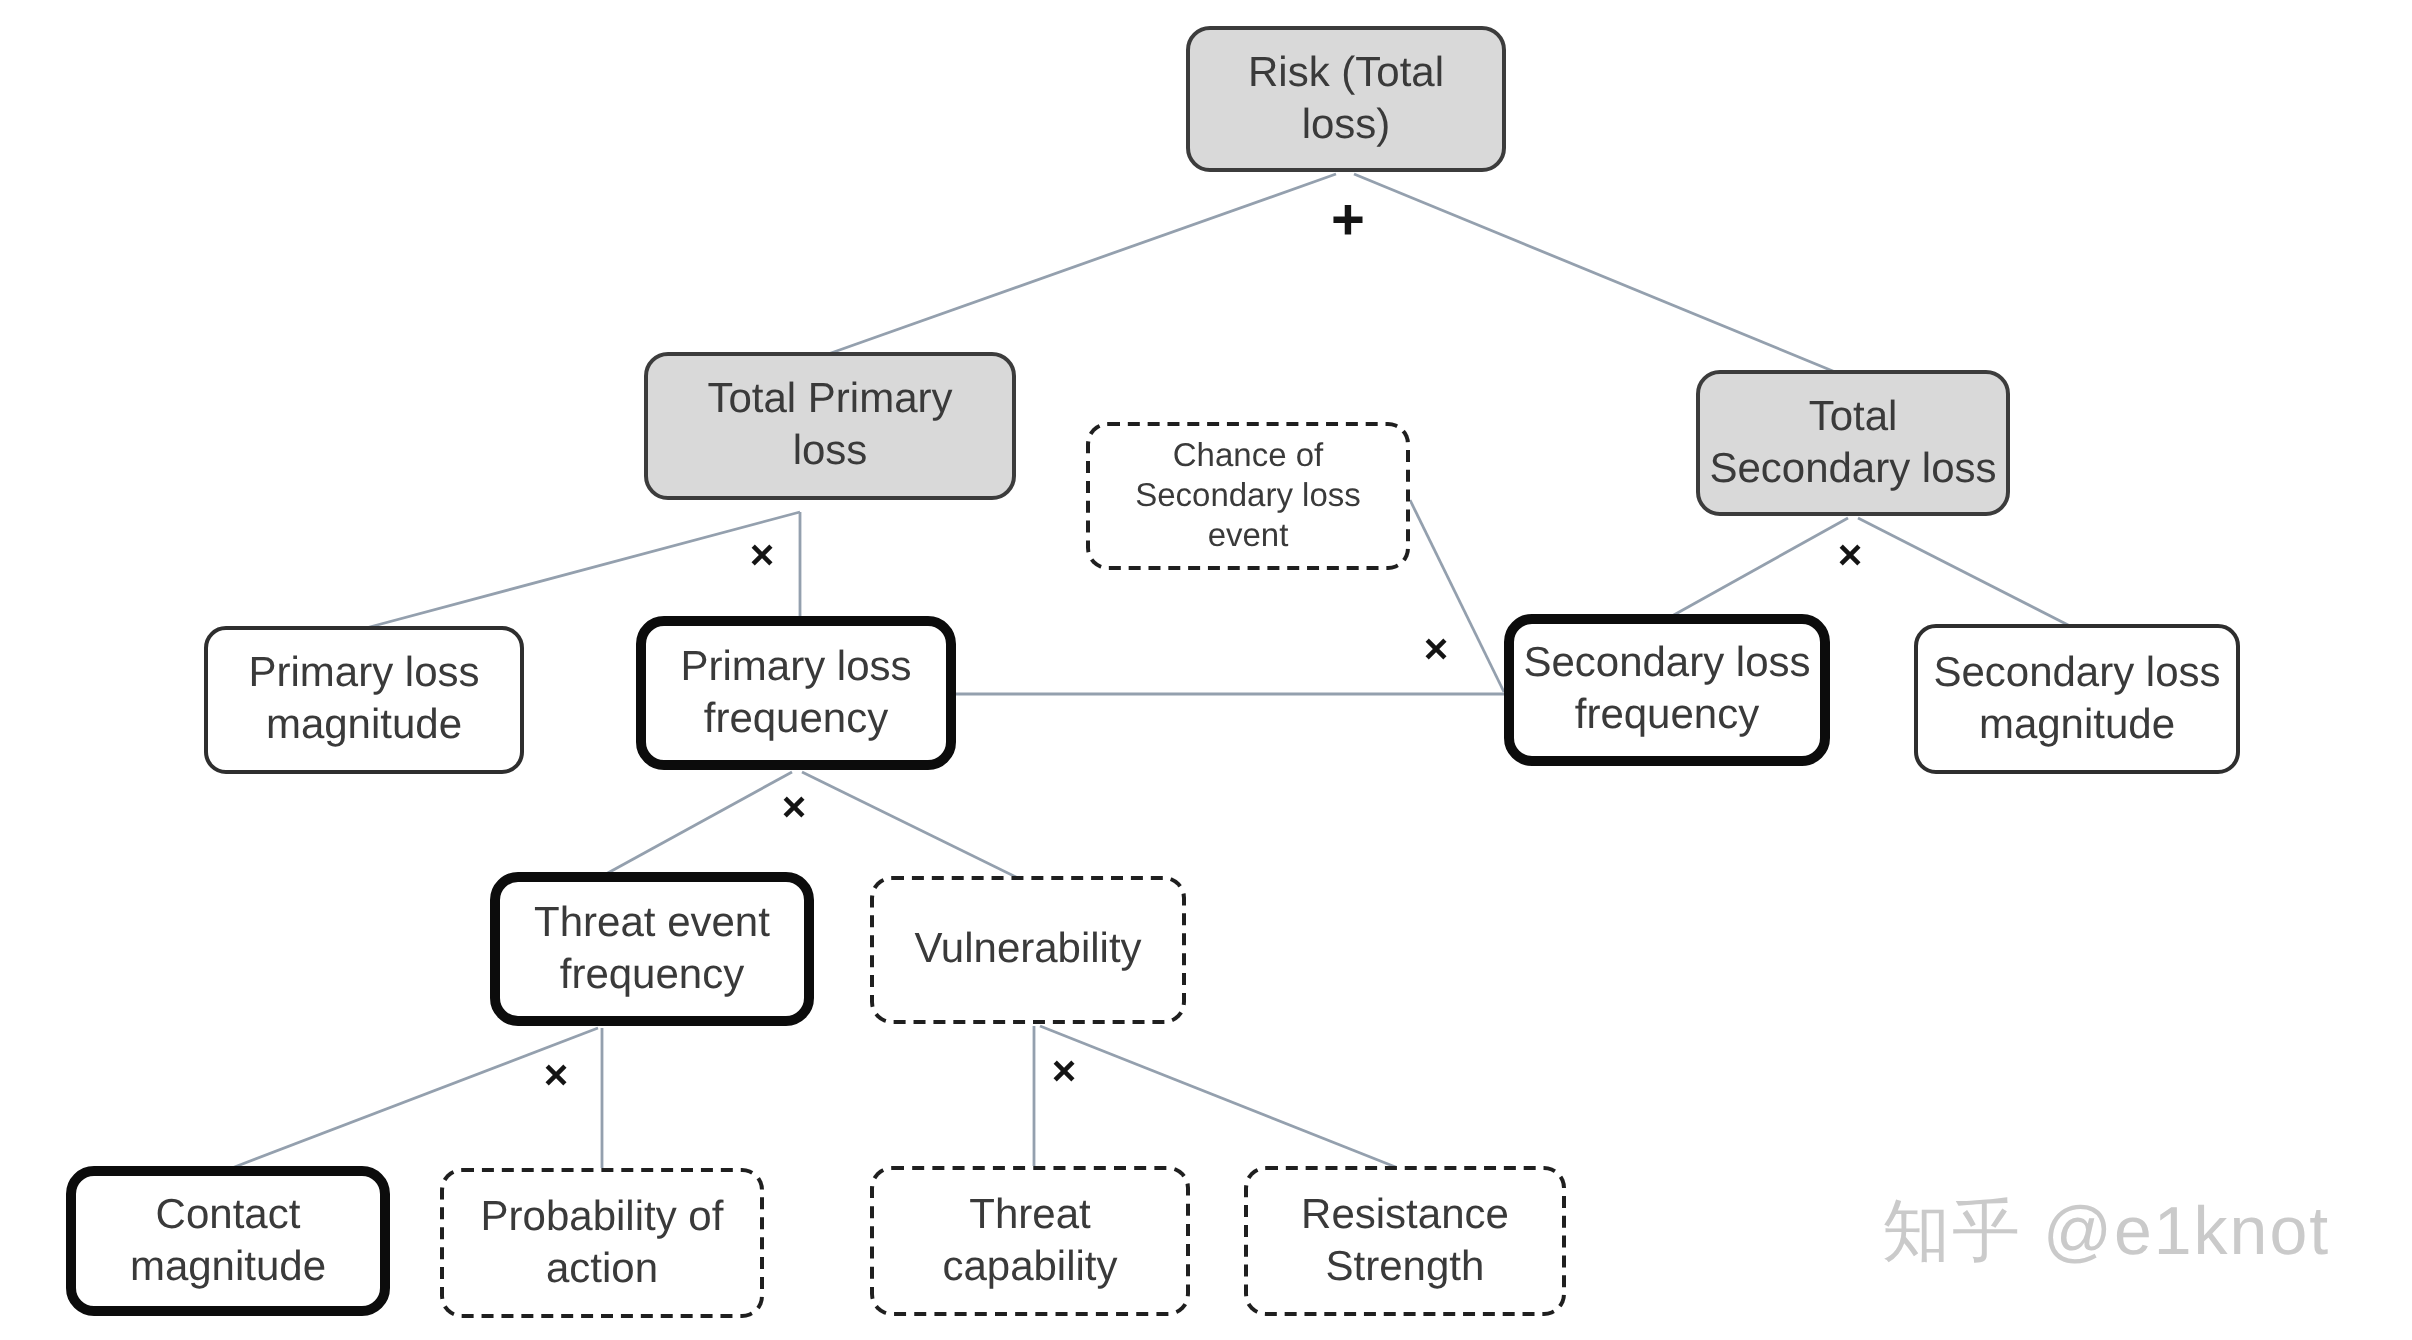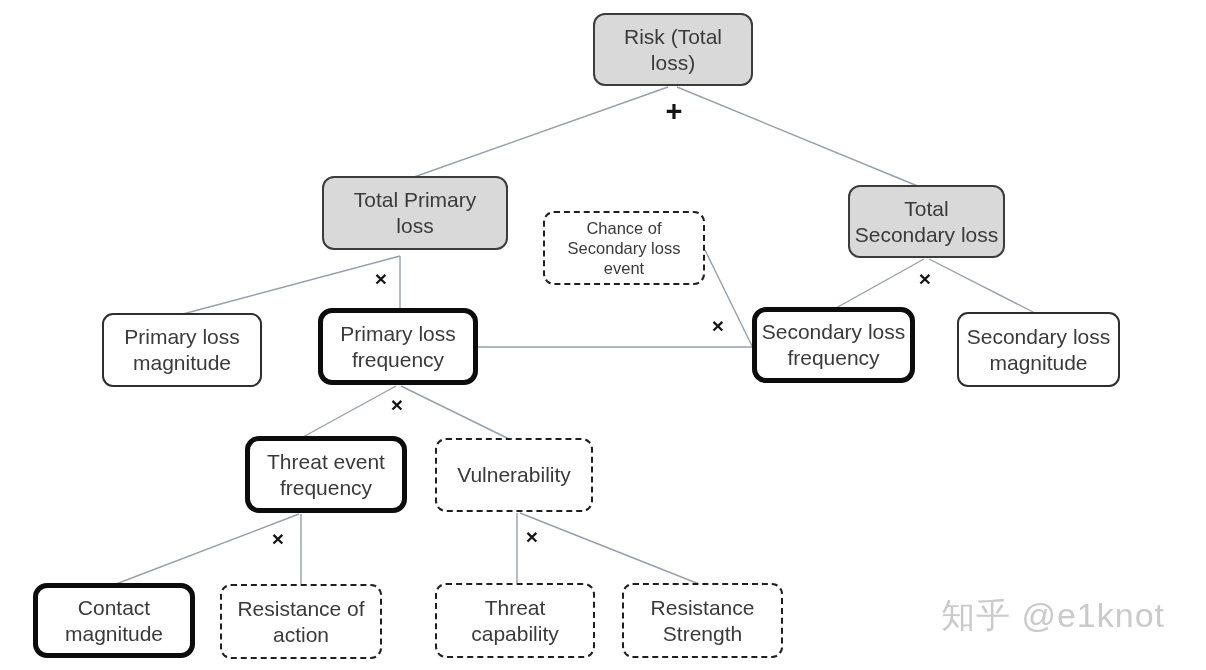--- a/index.html
+++ b/index.html
@@ -103,21 +103,21 @@
 frequency</div>
   <div class="node bold n-slf">Secondary loss
 frequency</div>
   <div class="node solid n-slm">Secondary loss
 magnitude</div>
   <div class="node bold n-tef">Threat event
 frequency</div>
   <div class="node dashed n-vul">Vulnerability</div>
   <div class="node bold n-cf">Contact
 magnitude</div>
-  <div class="node dashed n-poa">Resistance of
+  <div class="node dashed n-poa">Probability of
 action</div>
   <div class="node dashed n-tc">Threat
 capability</div>
   <div class="node dashed n-rs">Resistance
 Strength</div>
 
   <div class="op plus" style="left:674px; top:111px;">+</div>
   <div class="op" style="left:381px; top:278px;">×</div>
   <div class="op" style="left:925px; top:278px;">×</div>
   <div class="op" style="left:718px; top:325px;">×</div>

